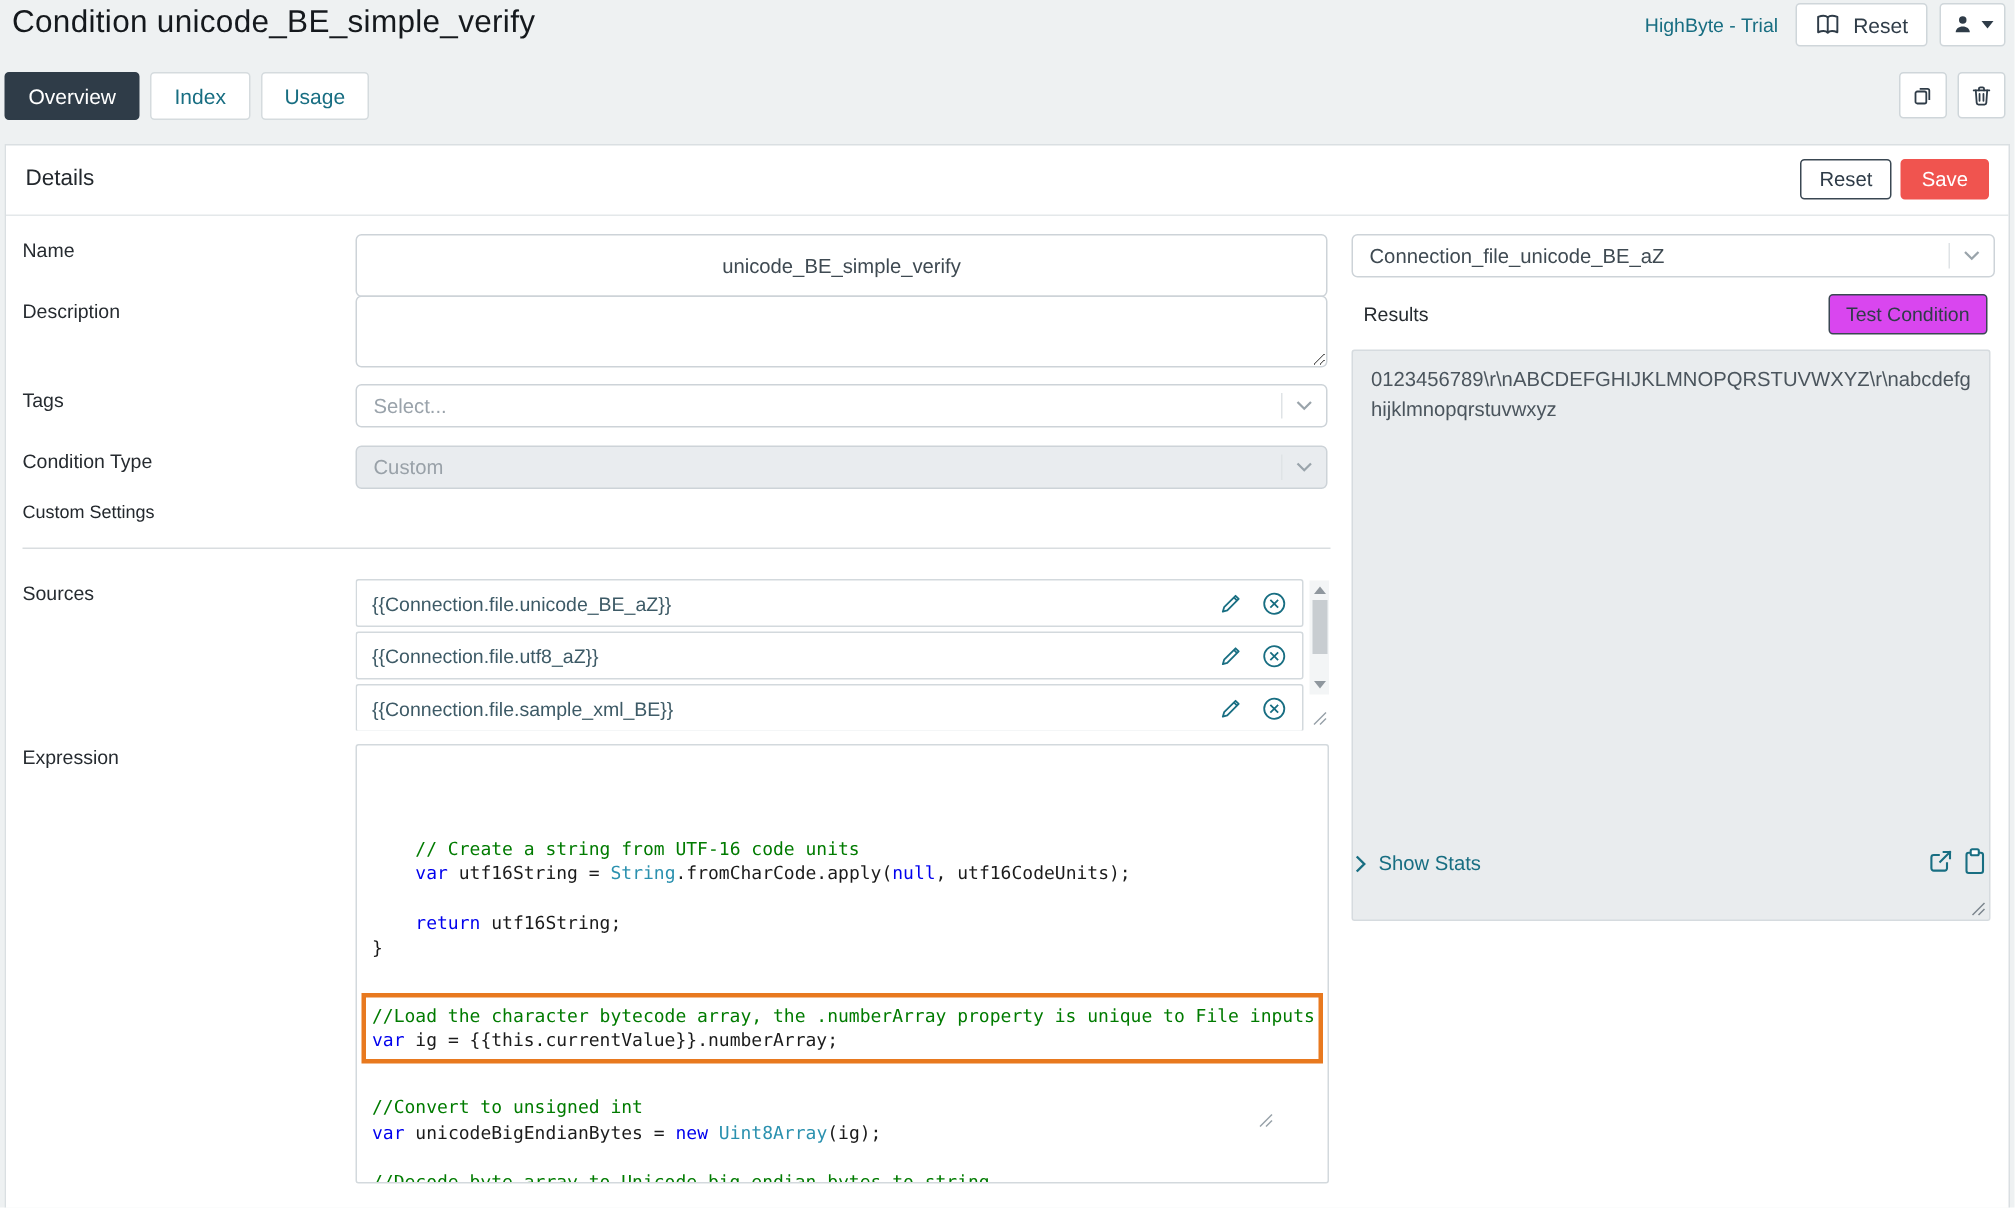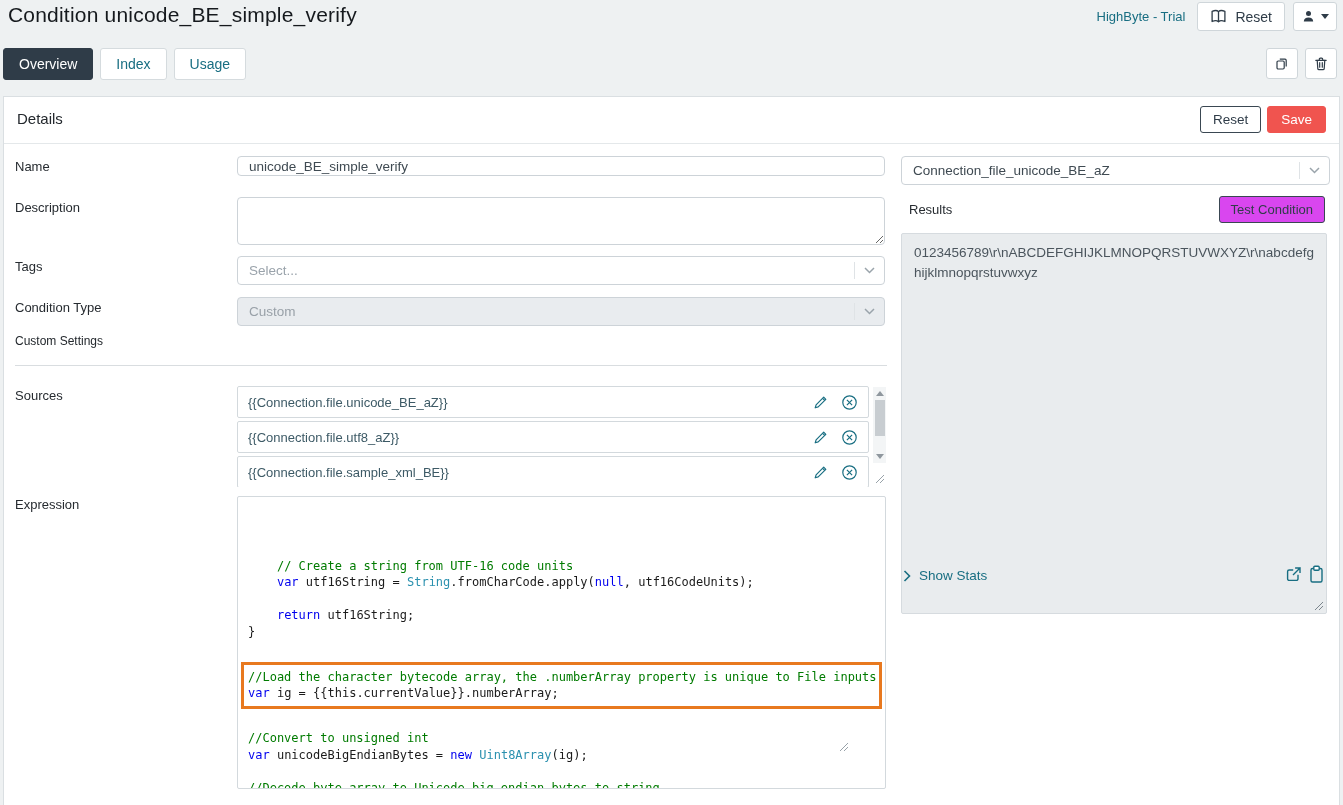--- a/index.html
+++ b/index.html
@@ -31,21 +31,21 @@
   .panel { position:absolute; left:3px; top:96px; width:1337px; height:712px; background:#fff; border:1px solid #dadfe2; }
   .panel-header { position:absolute; left:0; right:0; top:0; height:47px; border-bottom:1px solid #e4e8ea; }
   .panel-heading { position:absolute; left:13px; top:13px; font-size:15px; color:#23282d; }
   .panel-header-btns { position:absolute; right:13px; top:9px; display:flex; gap:6px; }
   .reset-btn { background:#fff; border:1px solid #3a4752; color:#2f3c48; border-radius:3px; padding:5px 12px; font-size:13.5px; }
   .save-btn { background:#f0544f; border:1px solid #f0544f; color:#fff; border-radius:3px; padding:5px 13px; font-size:13.5px; }
 
   .field-label { position:absolute; font-size:13px; color:#262b30; }
   .ctrl { position:absolute; border:1px solid #cdd3d8; border-radius:4px; background:#fff; font-size:13.5px; color:#3f4a52; font-family:inherit; }
 
-  .name-input { left:233px; top:59px; width:648px; height:20px; padding:0 11px; }
+  .name-input { left:233px; top:59px; width:648px; height:42px; padding:0 11px;text-align:center; }
   .desc-textarea { left:233px; top:100px; width:648px; height:48px; padding:5px 11px; resize:both; }
 
   .select { display:flex; align-items:center; }
   .select-value { flex:1; padding:0 11px; white-space:nowrap; overflow:hidden; }
   .select-value.placeholder { color:#9aa3ab; }
   .select-sep { width:1px; height:17px; background:#dfe3e6; }
   .select-chev { padding:0 9px; }
   .select.disabled { background:#e9ecef; }
   .select.disabled .select-value { color:#99a1a8; }
   .tags-select { left:233px; top:159px; width:648px; height:29px; }

